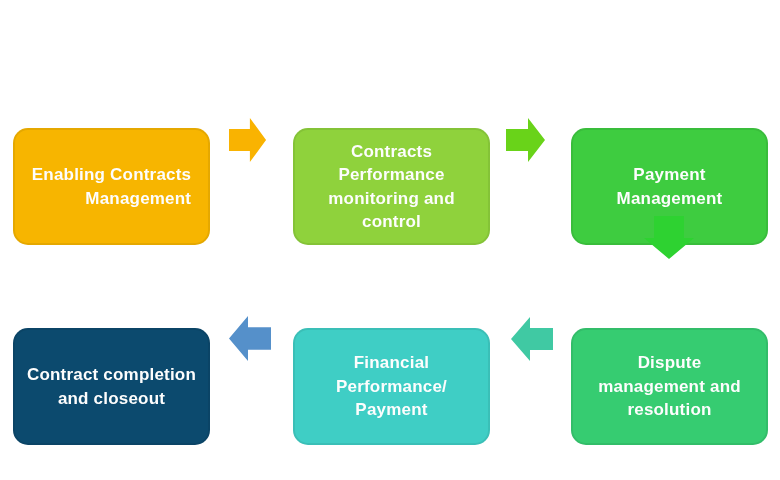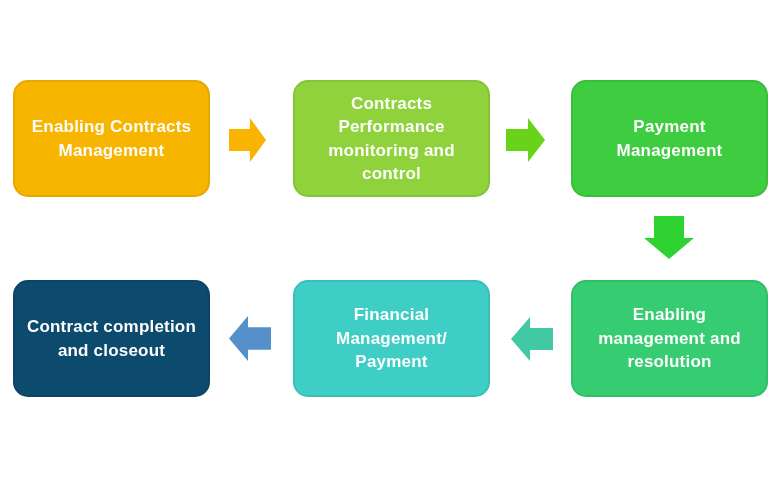--- a/index.html
+++ b/index.html
@@ -20,20 +20,21 @@
     position: absolute;
     width: 197px;
     height: 117px;
     border-radius: 15px;
     border: 2px solid rgba(0,0,0,0.07);
     box-sizing: border-box;
     display: flex;
     align-items: center;
     justify-content: center;
     text-align: center;
+    margin-top: 48px;
   }
   .step-label {
     color: #FDFDFD;
     font-size: 17px;
     font-weight: 600;
     line-height: 1.38;
     white-space: pre-line;
     letter-spacing: 0.2px;
     padding: 0 6px;
   }
@@ -48,21 +49,21 @@
   .conn-2 { left: 506px; top: 117px; width: 40px; height: 46px; }
   .conn-3 { left: 643px; top: 216px; width: 52px; height: 44px; }
   .conn-4 { left: 510px; top: 316px; width: 43px; height: 46px; }
   .conn-5 { left: 228px; top: 315px; width: 43px; height: 47px; }
 </style>
 </head>
 <body>
 
 <div class="canvas">
 
-  <div class="step pos-1" style="background-color: rgb(247, 181, 0);">
+  <div class="step pos-1" style="background-color: rgb(247, 181, 0); text-align: right;">
     <span class="step-label" style="color: rgb(253, 253, 253);">Enabling Contracts
 Management</span>
   </div>
 
   <svg class="conn conn-1" viewBox="0 0 40 46" preserveAspectRatio="none">
     <polygon points="0,12 22,12 22,1 39,23 22,45 22,34 0,34" fill="#F9B301"></polygon>
   </svg>
 
   <div class="step pos-2" style="background-color: rgb(143, 210, 60);">
     <span class="step-label" style="color: rgb(253, 253, 253);">Contracts
@@ -78,32 +79,32 @@
   <div class="step pos-3" style="background-color: rgb(62, 204, 64);">
     <span class="step-label" style="color: rgb(253, 253, 253);">Payment
 Management</span>
   </div>
 
   <svg class="conn conn-3" viewBox="0 0 52 44" preserveAspectRatio="none">
     <polygon points="11,0 41,0 41,22 51,22 26,43 1,22 11,22" fill="#2ED231"></polygon>
   </svg>
 
   <div class="step pos-4" style="background-color: rgb(54, 204, 113);">
-    <span class="step-label" style="color: rgb(253, 253, 253);">Enabling
+    <span class="step-label" style="color: rgb(253, 253, 253);">Dispute
 management and
 resolution</span>
   </div>
 
   <svg class="conn conn-4" viewBox="0 0 43 46" preserveAspectRatio="none">
     <polygon points="43,12 20,12 20,1 1,23 20,45 20,34 43,34" fill="#40C9A3"></polygon>
   </svg>
 
   <div class="step pos-5" style="background-color: rgb(63, 206, 197);">
     <span class="step-label" style="color: rgb(253, 253, 253);">Financial
-Management/
+Performance/
 Payment</span>
   </div>
 
   <svg class="conn conn-5" viewBox="0 0 43 46" preserveAspectRatio="none">
     <polygon points="43,12 20,12 20,1 1,23 20,45 20,34 43,34" fill="#5590CA"></polygon>
   </svg>
 
   <div class="step pos-6" style="background-color: #0c4a6e;">
     <span class="step-label" style="color: rgb(253, 253, 253);">Contract completion
 and closeout</span>

